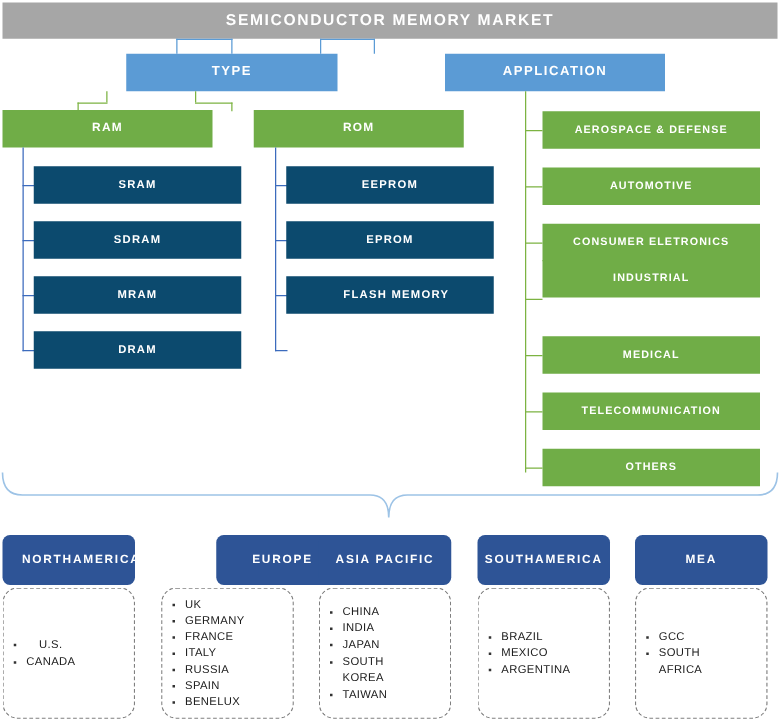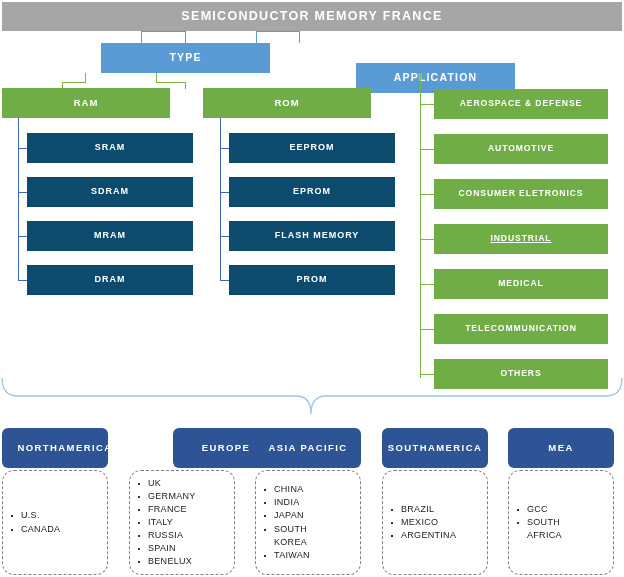--- a/index.html
+++ b/index.html
@@ -33,21 +33,21 @@
   }
 
   
   .lvl1{
     background:#5b9bd5;
     height:30px;
     font-size:10.5px;
     letter-spacing:1.2px;
   }
   #type-box{left:101px;top:43px;width:169px;}
-  #application-box{left:356px;top:43px;width:159px;margin-top:20px;}
+  #application-box{left:356px;top:43px;width:176px;}
 
   
   .lvl2{
     background:#70ad47;
     height:30px;
     font-size:9.5px;
     letter-spacing:1px;
   }
   #ram-box{left:2px;top:88px;width:168px;}
   #rom-box{left:203px;top:88px;width:168px;}
@@ -121,21 +121,21 @@
   }
   .region-body li.cont::before{display:none;}
 
   svg.brace{position:absolute;left:0;top:368px;width:624px;height:62px;}
 </style>
 </head>
 <body>
 
 <div id="root">
 
-  <div class="box title-bar">SEMICONDUCTOR  MEMORY  FRANCE</div>
+  <div class="box title-bar">SEMICONDUCTOR  MEMORY  MARKET</div>
 
   <div class="ln" style="left:185px;top:31px;width:1.2px;height:12px;"></div>
   <div class="ln" style="left:141px;top:31px;width:45px;height:1.2px;"></div>
   <div class="ln" style="left:141px;top:31px;width:1.2px;height:12px;"></div>
 
   <div class="ln" style="left:256px;top:31px;width:1.2px;height:12px;"></div>
   <div class="ln" style="left:256px;top:31px;width:44px;height:1.2px;"></div>
   <div class="ln" style="left:299px;top:31px;width:1.2px;height:12px;"></div>
 
   <div class="box lvl1" id="type-box">TYPE</div>
@@ -165,49 +165,48 @@
   <div class="ln b" style="left:220px;top:279.5px;width:10px;height:1.4px;"></div>
 
   <div class="box lvl3 ram-child" style="top:133px;">SRAM</div>
   <div class="box lvl3 ram-child" style="top:177px;">SDRAM</div>
   <div class="box lvl3 ram-child" style="top:221px;">MRAM</div>
   <div class="box lvl3 rom-child" style="top:133px;">EEPROM</div>
 
   <div class="box lvl3 ram-child" style="top:265px;">DRAM</div>
   <div class="box lvl3 rom-child" style="top:177px;">EPROM</div>
   <div class="box lvl3 rom-child" style="top:221px;padding-left:10px;">FLASH MEMORY</div>
-  <div class="box lvl3 rom-child" style="top:265px;">PROM</div>
 
   <div class="ln g" style="left:420px;top:73px;width:1.4px;height:305px;"></div>
   <div class="ln g" style="left:420px;top:103.5px;width:14px;height:1.4px;"></div>
   <div class="ln g" style="left:420px;top:148.5px;width:14px;height:1.4px;"></div>
   <div class="ln g" style="left:420px;top:193.5px;width:14px;height:1.4px;"></div>
   <div class="ln g" style="left:420px;top:238.5px;width:14px;height:1.4px;"></div>
   <div class="ln g" style="left:420px;top:283.5px;width:14px;height:1.4px;"></div>
   <div class="ln g" style="left:420px;top:328.5px;width:14px;height:1.4px;"></div>
   <div class="ln g" style="left:420px;top:373.5px;width:14px;height:1.4px;"></div>
 
   <div class="box app-child" style="top:89px;">AEROSPACE &amp; DEFENSE</div>
   <div class="box app-child" style="top:134px;">AUTOMOTIVE</div>
   <div class="box app-child" style="top:179px;">CONSUMER ELETRONICS</div>
-  <div class="box app-child" style="top:224px;text-decoration:underline;">INDUSTRIAL</div>
+  <div class="box app-child" style="top:208px;">INDUSTRIAL</div>
   <div class="box app-child" style="top:269px;">MEDICAL</div>
   <div class="box app-child" style="top:314px;">TELECOMMUNICATION</div>
   <div class="box app-child" style="top:359px;">OTHERS</div>
 
   <svg class="brace" viewBox="0 0 624 62" preserveAspectRatio="none">
     <path d="M2,10 Q2,28 18,28 L296,28 Q311,28 311,46 Q311,28 326,28 L606,28 Q622,28 622,10" fill="none" stroke="#9dc3e6" stroke-width="1.3"></path>
   </svg>
 
   <div class="region-head" style="left:2px;padding-left:20px;">
     <span>NORTH</span>
       <br>
     <span>AMERICA</span>
   </div>
-  <div class="region-body" style="left:2px;">
+  <div class="region-body" style="left:2px;text-align:center;">
     <ul>
       <li>U.S.</li>
       <li>CANADA</li>
     </ul>
   </div>
 
   <div class="region-head" style="left:129px;margin-left:44px;">
     <span>EUROPE</span>
   </div>
   <div class="region-body" style="left:129px;">

